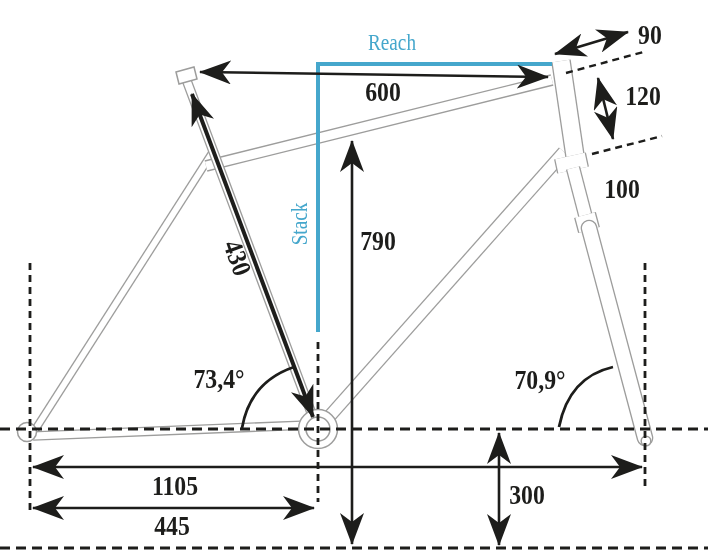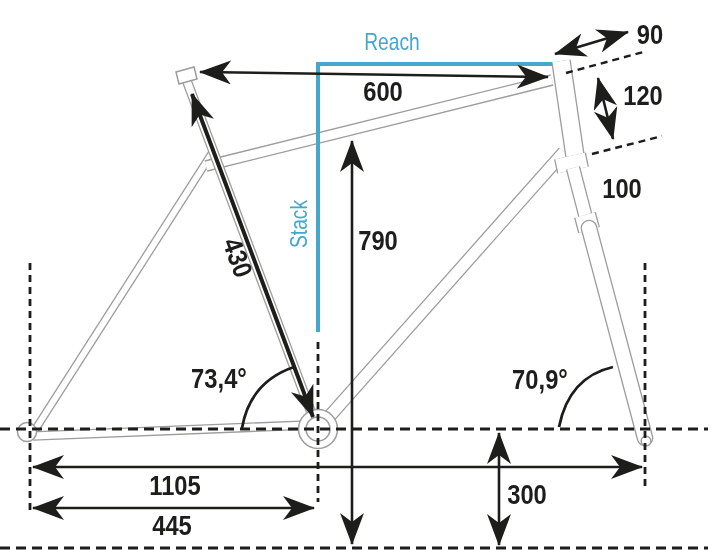--- a/index.html
+++ b/index.html
@@ -1,18 +1,18 @@
 <!DOCTYPE html>
 <html><head>
 <meta charset="utf-8">
 <style>
   html,body{margin:0;padding:0;background:#ffffff;}
   .stage{
     position:relative;width:708px;height:555px;background:#ffffff;overflow:hidden;
-    font-family:Liberation Sans, sans-serif;
+    font-family:Liberation Serif, serif;
   }
   .stage svg{position:absolute;left:0;top:0;}
   .lbl{
     position:absolute;white-space:nowrap;line-height:1;
     transform:translate(-50%,-50%) scaleX(0.88);
     font-weight:bold;font-size:27px;color:#1d1d1b;letter-spacing:0px;
   }
   .lbl.cyan{
     color:#45a7cc;font-weight:normal;font-size:24px;
     transform:translate(-50%,-50%) scaleX(0.8);

